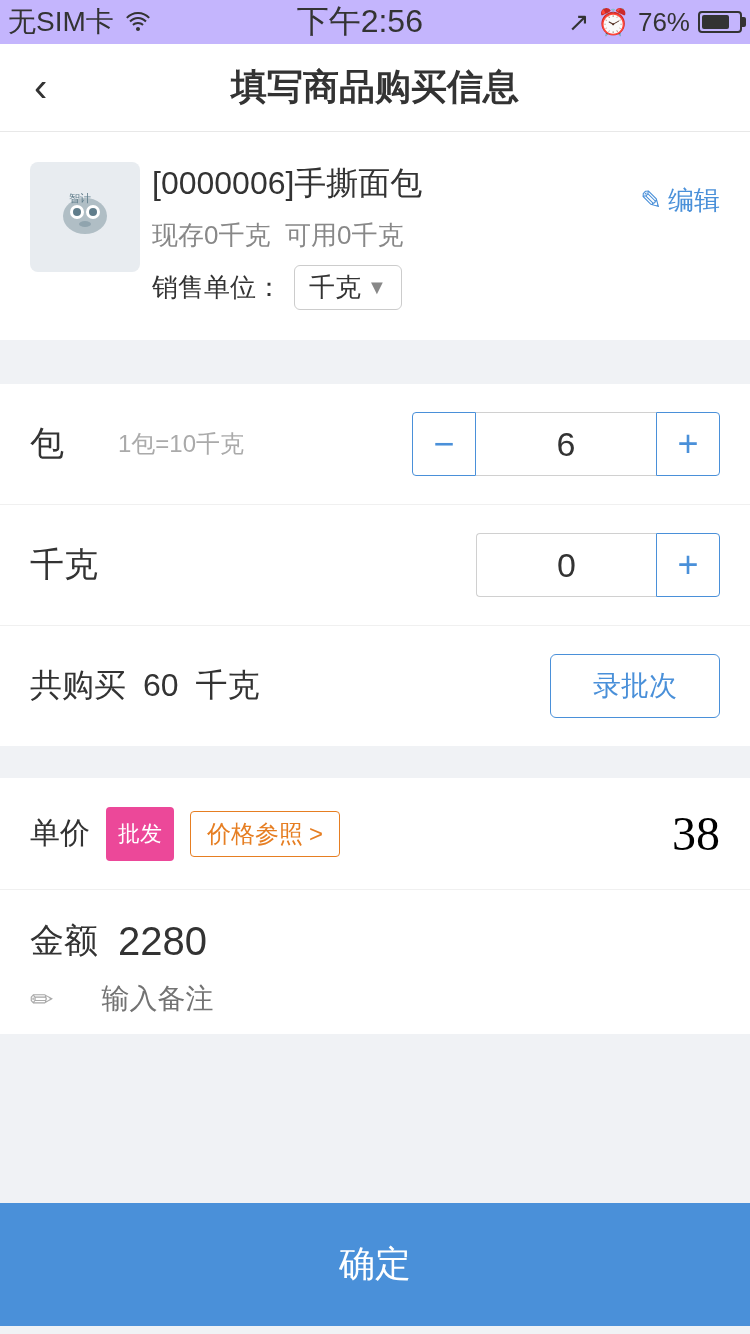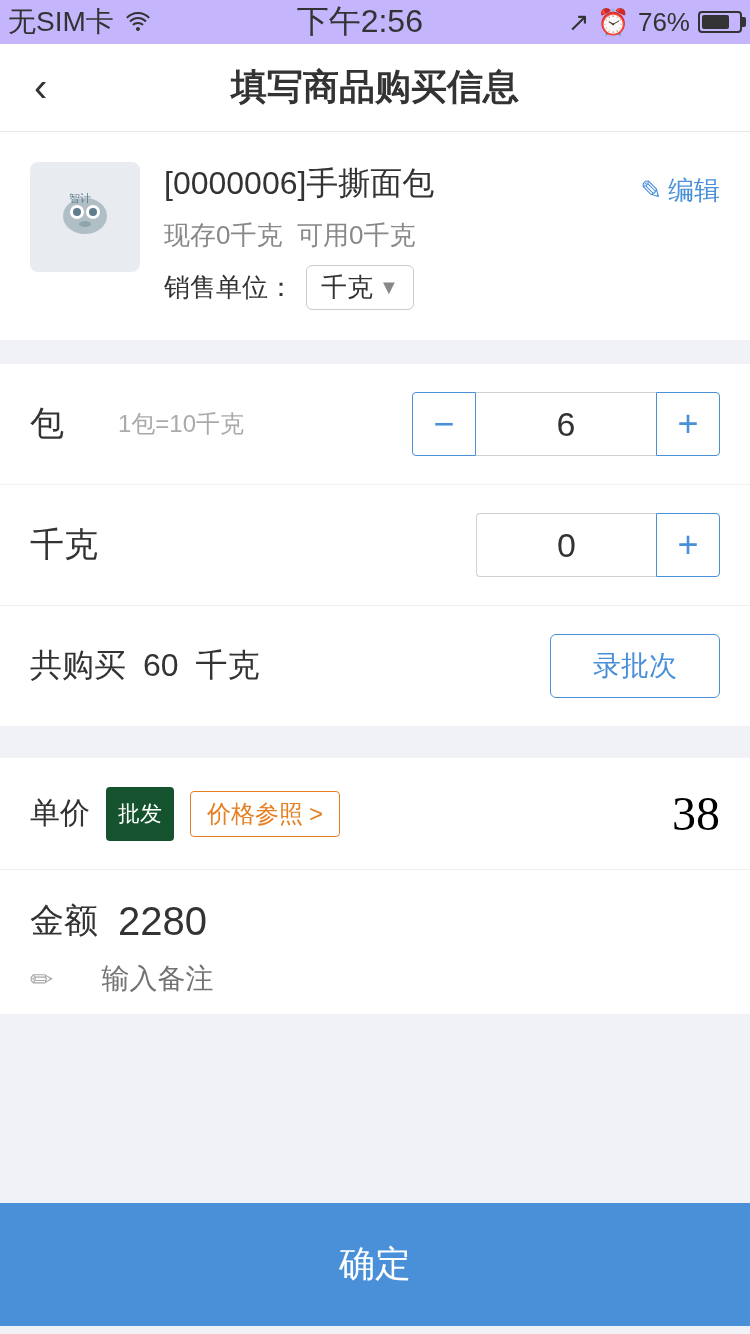--- a/index.html
+++ b/index.html
@@ -83,22 +83,22 @@
       color: #333;
       text-align: center;
     }
 
     
     .product-card {
       background: #fff;
       padding: 30px;
       display: flex;
       align-items: flex-start;
-      gap: 24px;
-      margin-bottom: 8px;
+      gap: 12px;
+      margin-bottom: 28px;
     }
     .product-thumb {
       width: 110px;
       height: 110px;
       background: #e8ecf0;
       border-radius: 8px;
       display: flex;
       align-items: center;
       justify-content: center;
       flex-shrink: 0;
@@ -144,21 +144,21 @@
       color: #4a90d9;
       font-size: 26px;
       display: flex;
       align-items: center;
       gap: 6px;
       margin-left: auto;
       cursor: pointer;
     }
     .product-header-row {
       display: flex;
-      align-items: center;
+      align-items: flex-end;
       justify-content: space-between;
     }
 
     
     .qty-section {
       background: #fff;
       margin-bottom: 0;
     }
     .qty-row {
       display: flex;
@@ -253,21 +253,21 @@
       align-items: center;
       gap: 16px;
       margin-bottom: 0;
       border-bottom: 1px solid #f0f0f0;
     }
     .price-label {
       font-size: 30px;
       color: #333;
     }
     .price-badge {
-      background: #14532d;
+      background: #ec4899;
       color: #fff;
       font-size: 22px;
       padding: 12px 12px;
       border-radius: 4px;
     }
     .price-ref-btn {
       border: 1px solid #e67e22;
       color: #e67e22;
       background: #fff;
       border-radius: 4px;

